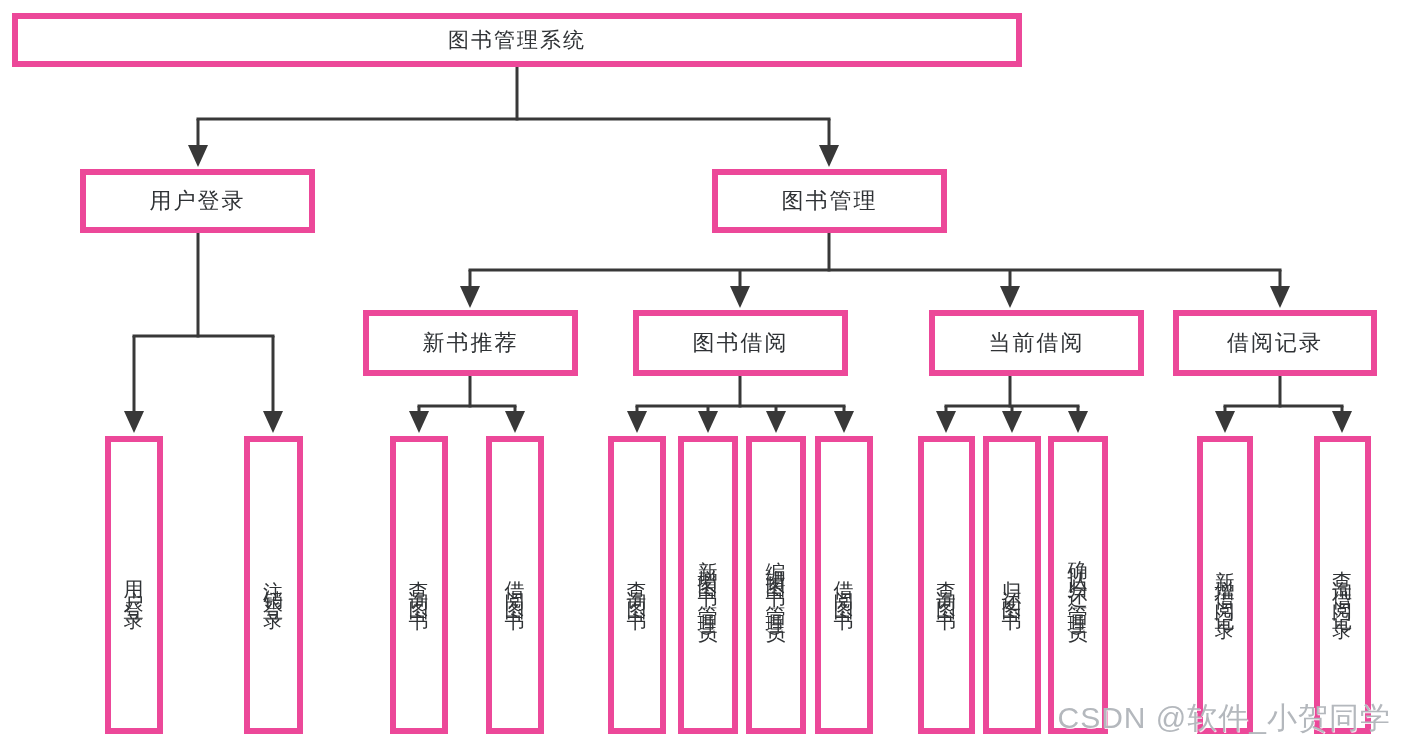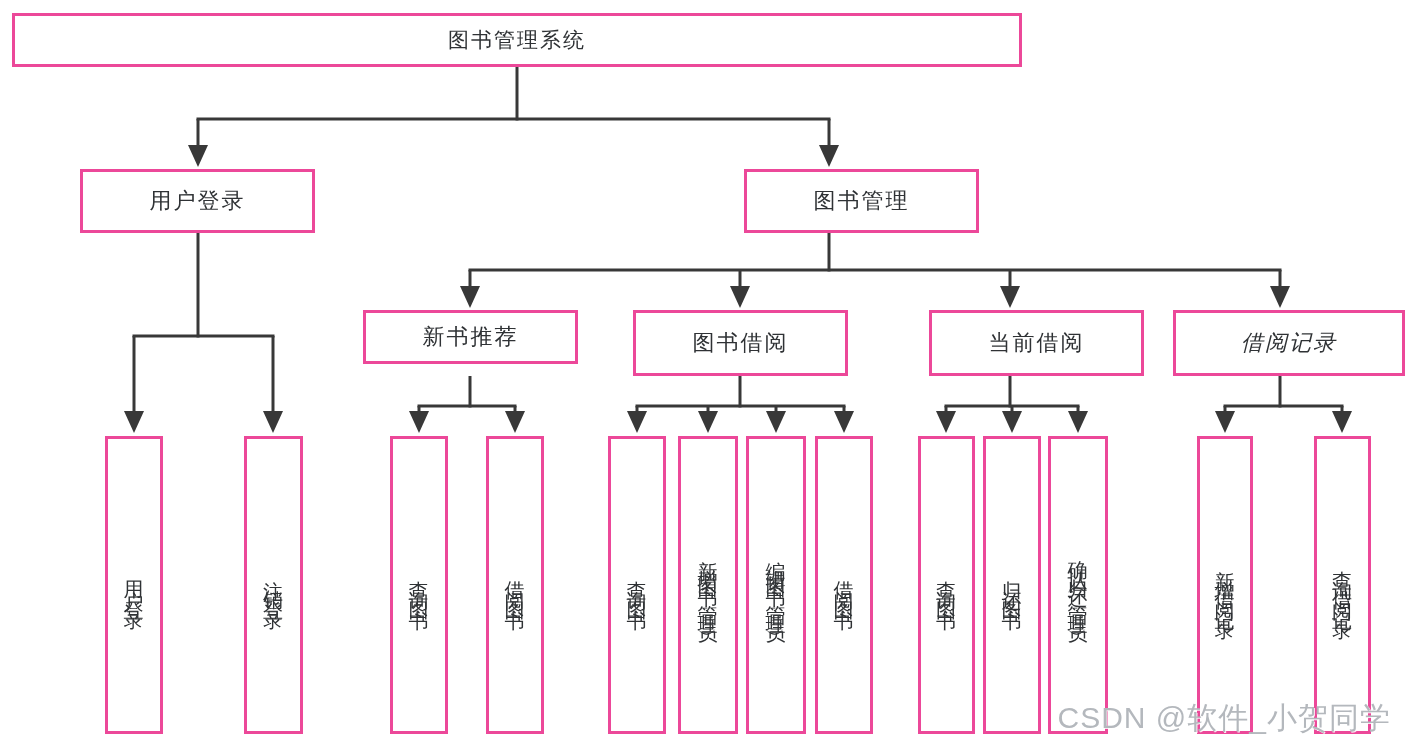--- a/index.html
+++ b/index.html
@@ -19,21 +19,21 @@
     position: absolute;
     left: 0;
     top: 0;
     width: 1405px;
     height: 747px;
     pointer-events: none;
   }
   .node {
     position: absolute;
     box-sizing: border-box;
-    border: 3px solid #ec4899;
+    border: 6px solid #ec4899;
     background: #ffffff;
     display: flex;
     align-items: center;
     justify-content: center;
     color: #2f3235;
   }
   .hlabel {
     font-size: 22px;
     letter-spacing: 2px;
     white-space: nowrap;
@@ -135,34 +135,34 @@
     </g>
   </svg>
 
   <div class="node root-box" style="left:12px; top:13px; width:1010px; height:54px;">
     <span class="hlabel">图书管理系统</span>
   </div>
 
   <div class="node" style="left:80px; top:169px; width:235px; height:64px;">
     <span class="hlabel">用户登录</span>
   </div>
-  <div class="node" style="left:744px; top:169px; width:235px; height:64px;">
+  <div class="node" style="left:712px; top:169px; width:235px; height:64px;">
     <span class="hlabel">图书管理</span>
   </div>
 
-  <div class="node" style="left:363px; top:310px; width:215px; height:54px;">
+  <div class="node" style="left:363px; top:310px; width:215px; height:66px;">
     <span class="hlabel">新书推荐</span>
   </div>
   <div class="node" style="left:633px; top:310px; width:215px; height:66px;">
     <span class="hlabel">图书借阅</span>
   </div>
   <div class="node" style="left:903px; top:310px; width:215px; height:66px;margin-left:26px;">
     <span class="hlabel">当前借阅</span>
   </div>
-  <div class="node" style="left:1173px; top:310px; width:232px; height:66px;font-style:italic;">
+  <div class="node" style="left:1173px; top:310px; width:204px; height:66px;">
     <span class="hlabel">借阅记录</span>
   </div>
 
   <div class="node" style="left:105px; top:436px; width:58px; height:298px;">
     <span class="vlabel">用户登录</span>
   </div>
   <div class="node" style="left:244px; top:436px; width:59px; height:298px;">
     <span class="vlabel">注销登录</span>
   </div>
 

